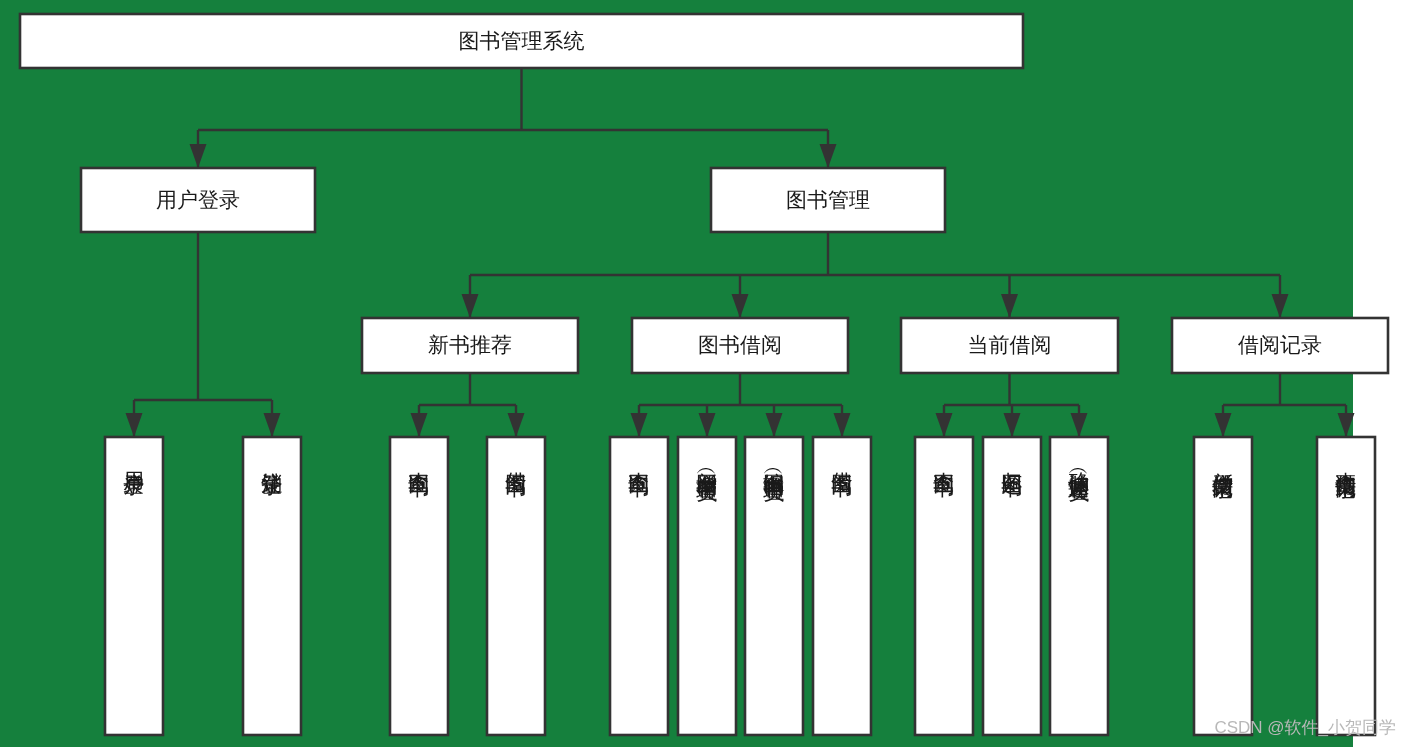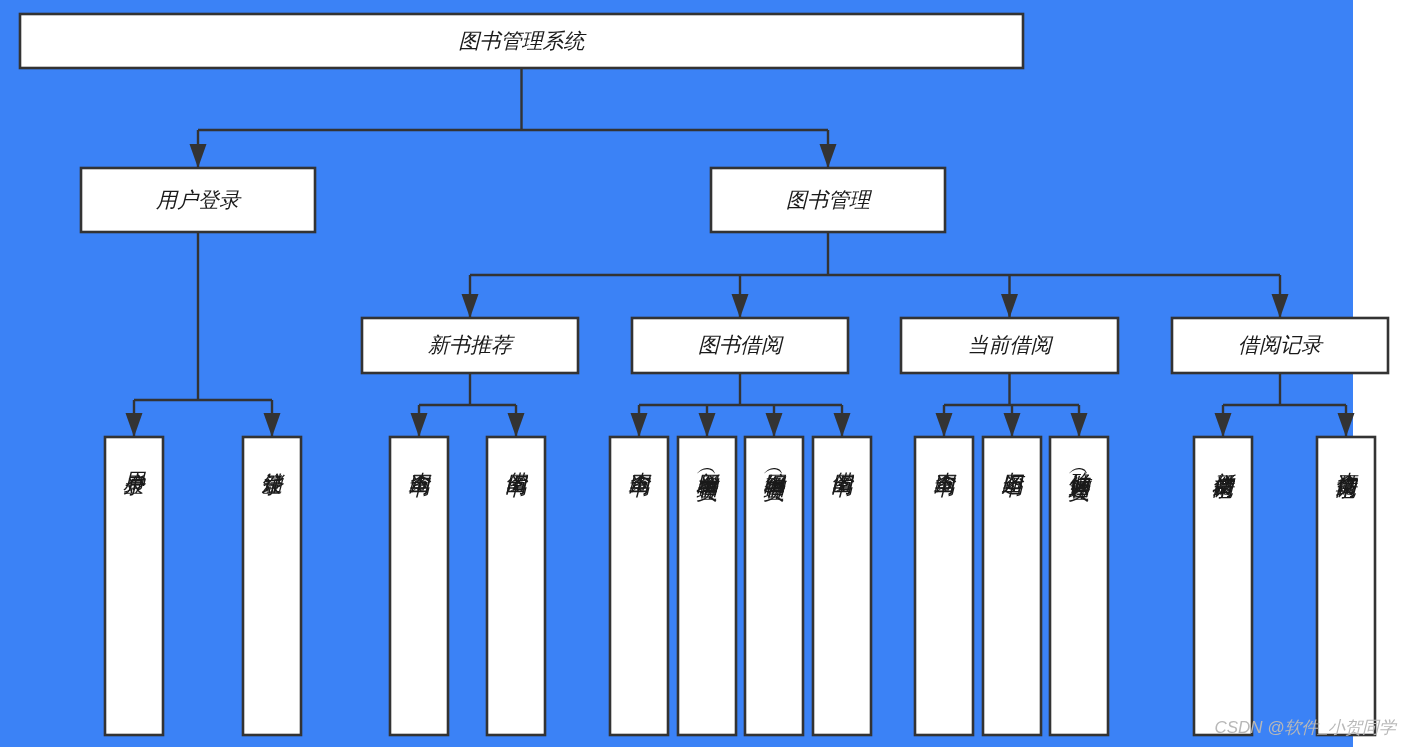--- a/index.html
+++ b/index.html
@@ -11,22 +11,21 @@
   body {
     width: 1405px;
     height: 747px;
     font-family: "Liberation Sans", "DejaVu Sans", sans-serif;
     overflow: hidden;
   }
   #diagram-root {
     position: relative;
     width: 1353px;
     height: 747px;
-    background: #3b82f6;
-    font-style: italic;
+    background: #15803d;
   }
   svg.diagram-canvas {
     position: absolute;
     left: 0;
     top: 0;
     width: 1405px;
     height: 747px;
     display: block;
   }
   .node-box {

